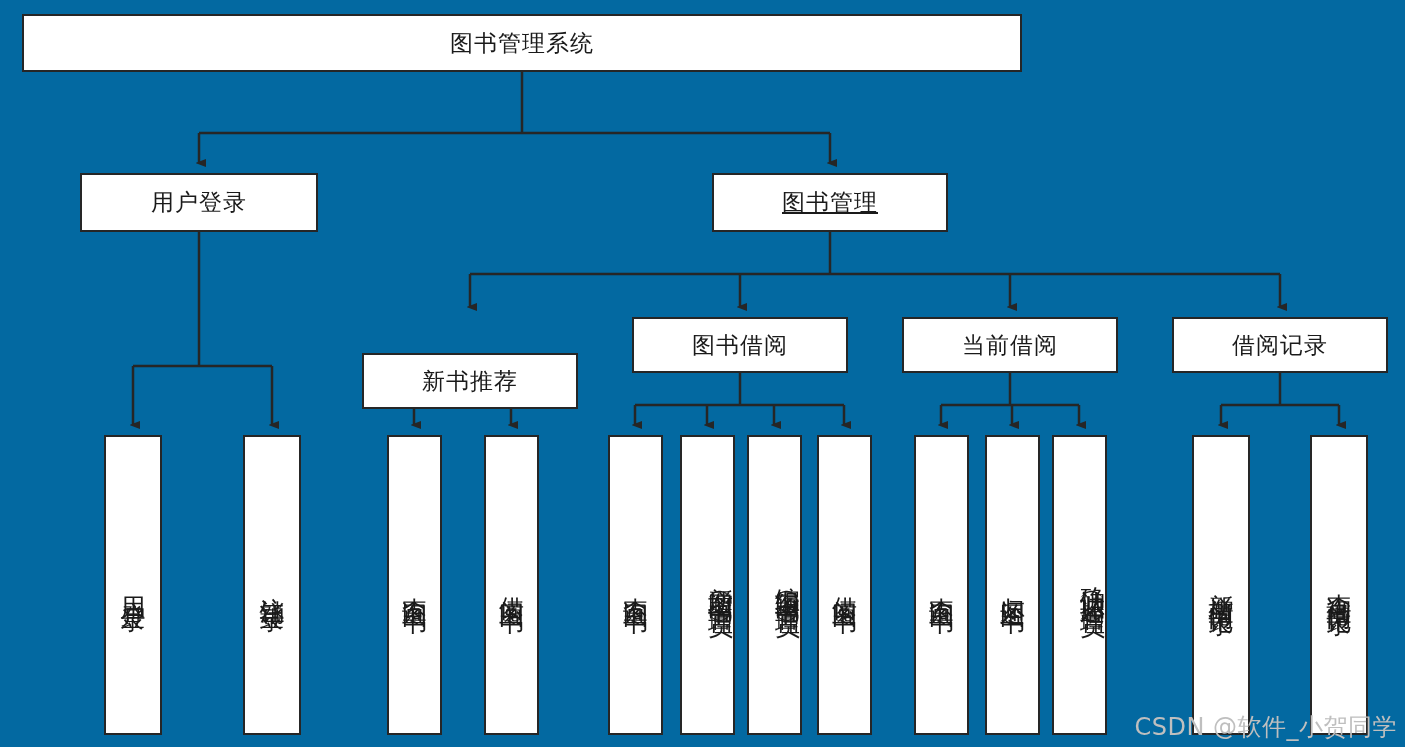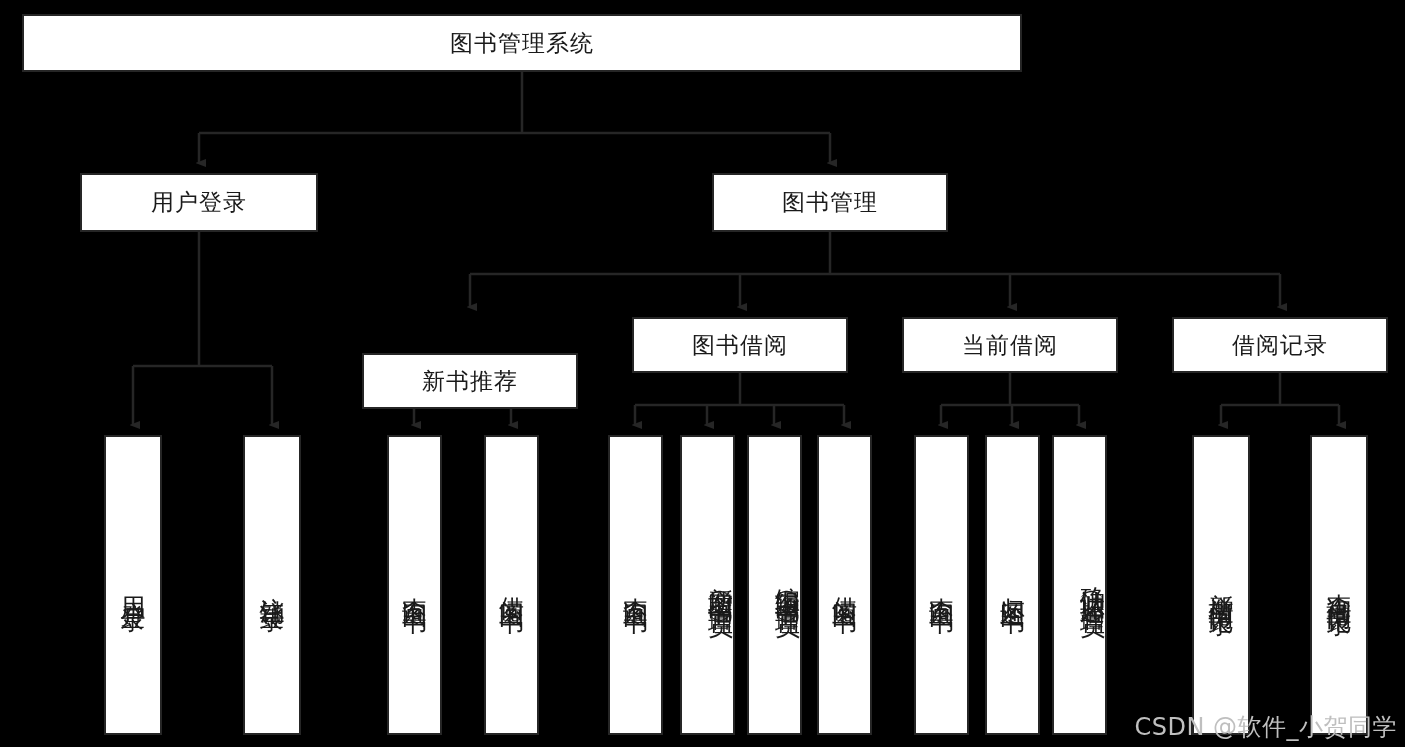--- a/index.html
+++ b/index.html
@@ -4,21 +4,21 @@
 <style>
   html, body {
     margin: 0;
     padding: 0;
     background: #ffffff;
   }
   #canvas {
     position: relative;
     width: 1405px;
     height: 747px;
-    background: #000000;
+    background: #0369a1;
     overflow: hidden;
     font-family: "DejaVu Sans", "Liberation Sans", sans-serif;
   }
   svg.edges {
     position: absolute;
     left: 0;
     top: 0;
     width: 1405px;
     height: 747px;
     pointer-events: none;
@@ -115,21 +115,21 @@
     </g>
   </svg>
 
   <div class="node horiz" style="left:22px;top:14px;width:1000px;height:58px;">
     <span>图书管理系统</span>
   </div>
 
   <div class="node horiz" style="left:80px;top:173px;width:238px;height:59px;">
     <span>用户登录</span>
   </div>
-  <div class="node horiz" style="left:712px;top:173px;width:236px;height:59px;">
+  <div class="node horiz" style="left:712px;top:173px;width:236px;height:59px;text-decoration:underline;">
     <span>图书管理</span>
   </div>
 
   <div class="node horiz" style="left:362px;top:317px;width:216px;height:56px;margin-top:36px;">
     <span>新书推荐</span>
   </div>
   <div class="node horiz" style="left:632px;top:317px;width:216px;height:56px;">
     <span>图书借阅</span>
   </div>
   <div class="node horiz" style="left:902px;top:317px;width:216px;height:56px;">

